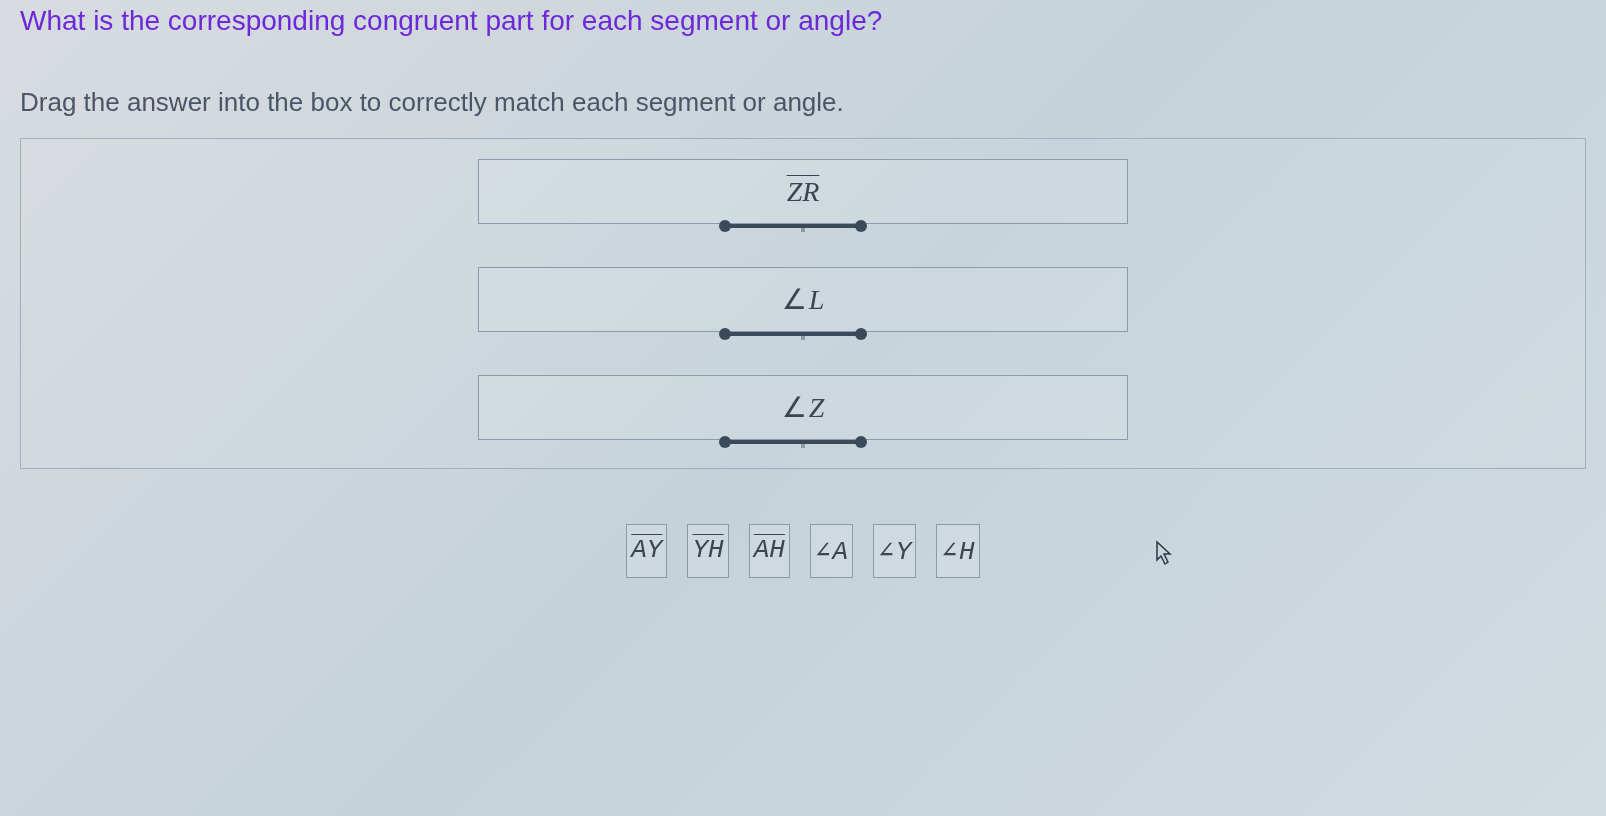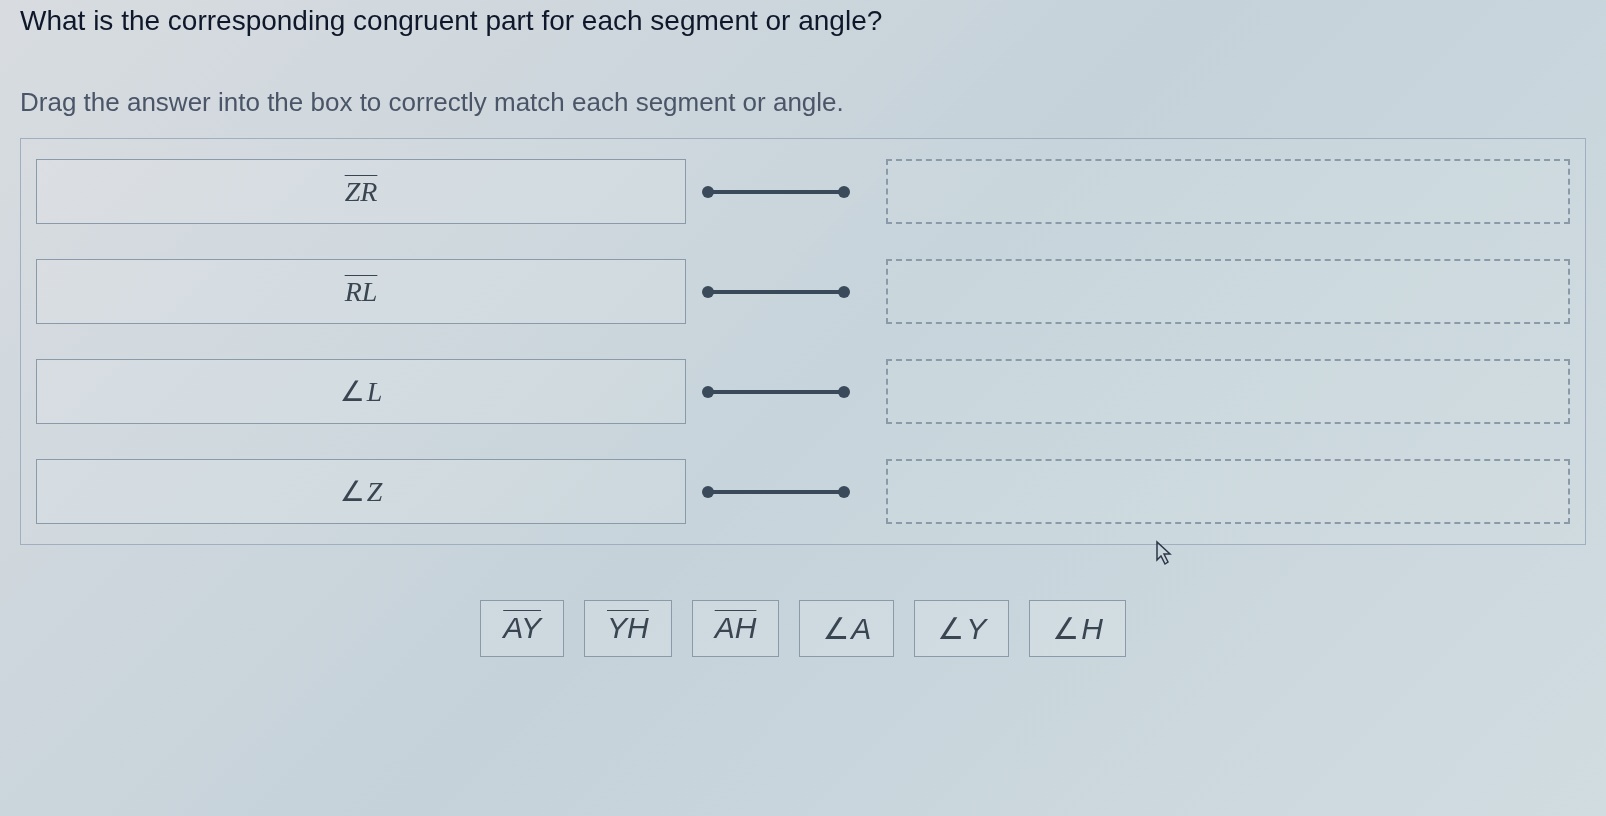--- a/index.html
+++ b/index.html
@@ -10,39 +10,40 @@
     body {
       font-family: Arial, sans-serif;
       background: linear-gradient(135deg, #d8dce0 0%, #c5d2da 50%, #d0dce0 100%);
       padding: 0 20px;
       width: 1606px;
       height: 816px;
       overflow: hidden;
     }
     .question-text {
       font-size: 28px;
-      color: #0f172a;
+      color: #6d28d9;
       margin-bottom: 50px;
       padding-top: 5px;
     }
     .instruction-text {
       font-size: 26px;
       color: #4a5568;
       margin-bottom: 20px;
       margin-top: 48px;
     }
     .matching-container {
       border: 1px solid #a0aec0;
       padding: 20px 15px;
       background: rgba(255,255,255,0.05);
     }
     .match-row {
       display: flex;
       align-items: center;
       margin-bottom: 35px;
+      flex-direction: column;
     }
     .match-row:last-child {
       margin-bottom: 0;
     }
     .label-box {
       width: 650px;
       height: 65px;
       border: 1px solid #8a9aa8;
       display: flex;
       align-items: center;
@@ -89,24 +90,24 @@
       background: rgba(255,255,255,0.05);
     }
     .answer-bank {
       display: flex;
       justify-content: center;
       gap: 20px;
       margin-top: 55px;
     }
     .answer-tile {
       border: 1px solid #8a9aa8;
-      padding: 10px 22px;
-      font-size: 30px;
+      padding: 10px 4px;
+      font-size: 26px;
       font-style: italic;
-      font-family: Liberation Sans, sans-serif;
+      font-family: Liberation Mono, monospace;
       color: #3a4552;
       background: rgba(255,255,255,0.15);
       cursor: move;
     }
     .cursor-icon {
       position: absolute;
       font-size: 24px;
       color: #2d3748;
       pointer-events: none;
     }
@@ -124,27 +125,20 @@
 
 <div class="matching-container">
   <div class="match-row">
     <div class="label-box">
       <span class="overline">ZR</span>
     </div>
     <div class="connector"></div>
     <div class="drop-zone"></div>
   </div>
 
-  <div class="match-row">
-    <div class="label-box">
-      <span class="overline">RL</span>
-    </div>
-    <div class="connector"></div>
-    <div class="drop-zone"></div>
-  </div>
 
   <div class="match-row">
     <div class="label-box">
       <span><span class="angle-symbol">∠</span><span>L</span></span>
     </div>
     <div class="connector"></div>
     <div class="drop-zone"></div>
   </div>
 
   <div class="match-row">

